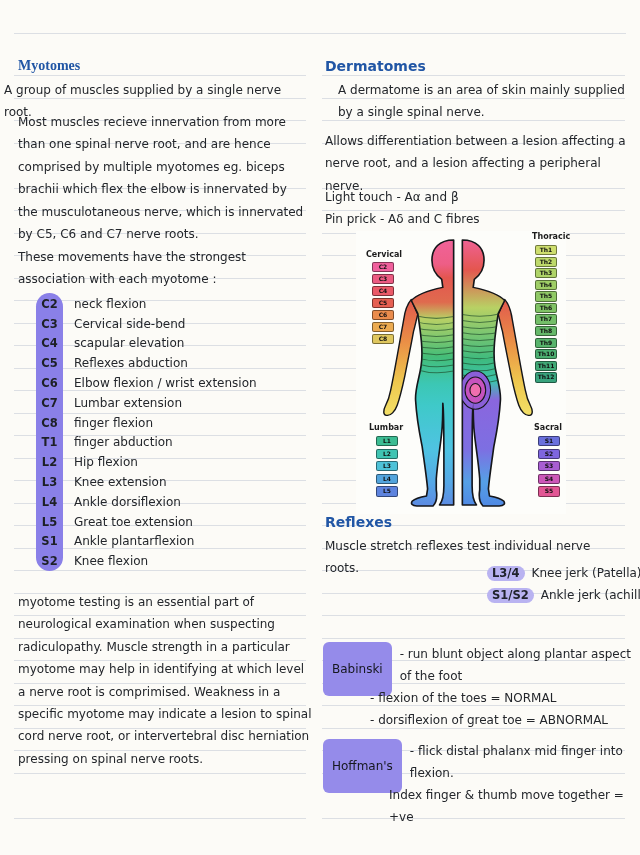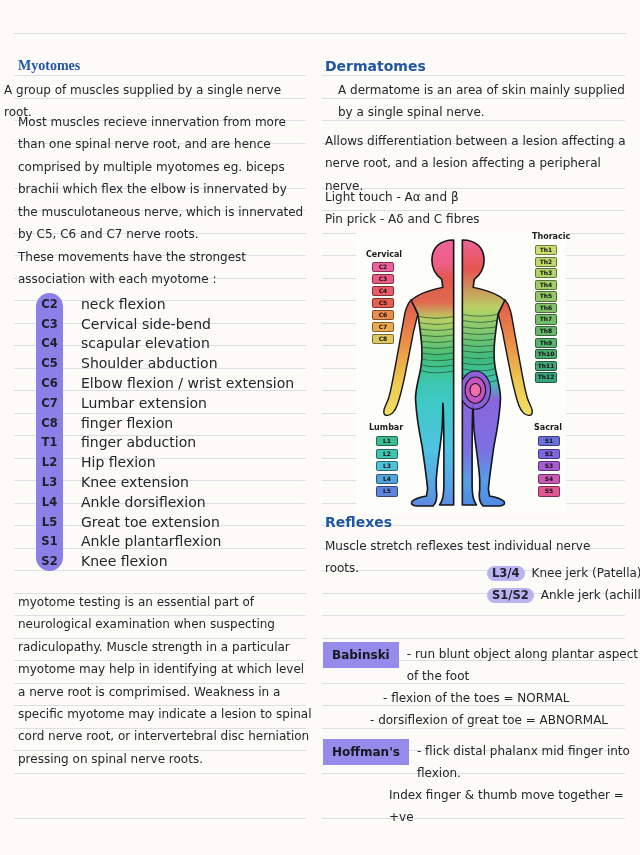--- a/index.html
+++ b/index.html
@@ -16,38 +16,38 @@
   .title-dash{width:57px;height:4px;background:#1d4b80;border-radius:2px;}
   .title-text{font-size:24px;font-weight:bold;letter-spacing:.2px;color:#191b1e;white-space:nowrap;}
   
   .heading{position:absolute;font-size:14px;font-weight:bold;color:#2156a5;}
   .hand{position:absolute;font-size:12px;line-height:22.4px;}
   
   .myo-band{position:absolute;left:36px;top:293px;width:27px;height:278px;background:#8a80e8;border-radius:14px;}
   .myo-list{position:absolute;left:36px;top:294px;width:270px;}
   .myo-row{height:19.8px;display:flex;align-items:center;}
   .myo-root{width:27px;text-align:center;font-size:11.5px;font-weight:bold;color:#1d2026;flex:0 0 auto;}
-  .myo-move{margin-left:18px;font-size:14px;color:#23262b;white-space:nowrap;text-align:center;}
+  .myo-move{margin-left:11px;font-size:12px;color:#23262b;white-space:nowrap;text-align:center;}
   
   .diagram-box{position:absolute;left:356px;top:231px;width:210px;height:283px;background:#fdfdfa;}
   .dlabel{position:absolute;font-size:8px;font-weight:bold;color:#1c1c1c;}
   .chips{position:absolute;}
   .chip-row{margin-bottom:1.8px;}
   .chips.tight .chip-row{margin-bottom:1.4px;}
   .chips.loose .chip-row{margin-bottom:2.4px;}
   .chip{display:block;width:20px;height:8.2px;line-height:8.2px;border-radius:2px;
         border:.5px solid rgba(0,0,0,.45);font-size:6px;font-weight:bold;text-align:center;color:#101010;}
   .bodysvg{position:absolute;left:26px;top:6px;}
   
   .jerks{position:absolute;}
   .jerk-row{height:22.2px;display:flex;align-items:center;gap:7px;}
   .root-pill{background:#b9b3f1;border-radius:8px;padding:0 5px;font-size:11.5px;font-weight:bold;color:#20232b;line-height:15px;flex:0 0 auto;}
   .jerk-name{font-size:12px;white-space:nowrap;}
   .test-block{position:absolute;display:flex;align-items:flex-start;gap:8px;}
-  .test-pill{background:#958bea;border-radius:0;padding:6px 9px;font-size:12px;font-weight:bold;color:#16181f;flex:0 0 auto;margin-top:-1px;}
+  .test-pill{background:#958bea;border-radius:6px;padding:20px 9px;font-size:12px;font-weight:normal;color:#16181f;flex:0 0 auto;margin-top:-1px;}
   .test-desc{font-size:12px;line-height:22.4px;width:242px;}
   .test-bullets{position:absolute;font-size:12px;line-height:22.4px;}
 </style>
 </head>
 <body>
 
 <div class="page">
 
   <div class="rules left"></div>
   <div class="rules right"></div>
@@ -68,21 +68,21 @@
       <div class="myo-row">
         <span class="myo-root">C3</span>
         <span class="myo-move">Cervical side-bend</span>
       </div>
       <div class="myo-row">
         <span class="myo-root">C4</span>
         <span class="myo-move">scapular elevation</span>
       </div>
       <div class="myo-row">
         <span class="myo-root">C5</span>
-        <span class="myo-move">Shoulder abduction</span>
+        <span class="myo-move">Reflexes abduction</span>
       </div>
       <div class="myo-row">
         <span class="myo-root">C6</span>
         <span class="myo-move">Elbow flexion / wrist extension</span>
       </div>
       <div class="myo-row">
         <span class="myo-root">C7</span>
         <span class="myo-move">Lumbar extension</span>
       </div>
       <div class="myo-row">
@@ -324,21 +324,21 @@
       <div class="jerk-row">
         <span class="root-pill">S1/S2</span>
         <span class="jerk-name">Ankle jerk (achilles)</span>
       </div>
     </div>
 
   <div class="test-block" style="left:323px;top:643px;">
     <span class="test-pill">Babinski</span>
     <span class="test-desc">- run blunt object along plantar aspect of the foot</span>
   </div>
-  <div class="test-bullets" style="left:370px;top:687px;width:250px;margin-left:13px;">- flexion of the toes = NORMAL</div>
+  <div class="test-bullets" style="left:370px;top:687px;width:250px;">- flexion of the toes = NORMAL</div>
   <div class="test-bullets" style="left:370px;top:709px;width:250px;">- dorsiflexion of great toe = ABNORMAL</div>
 
   <div class="test-block" style="left:323px;top:740px;">
     <span class="test-pill">Hoffman's</span>
     <span class="test-desc" style="width:230px;">- flick distal phalanx mid finger into flexion.</span>
   </div>
   <div class="test-bullets" style="left:389px;top:784px;width:250px;">Index finger &amp; thumb move together = +ve</div>
 
 </div>
 

